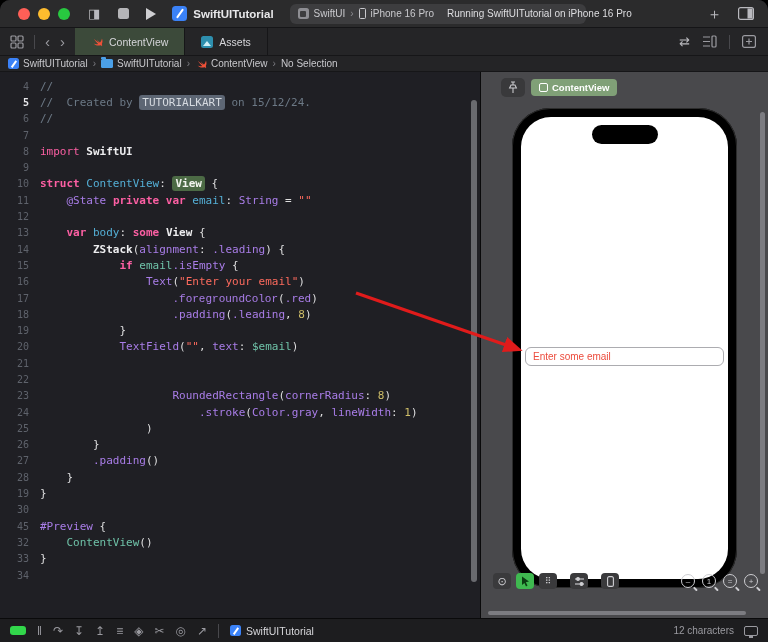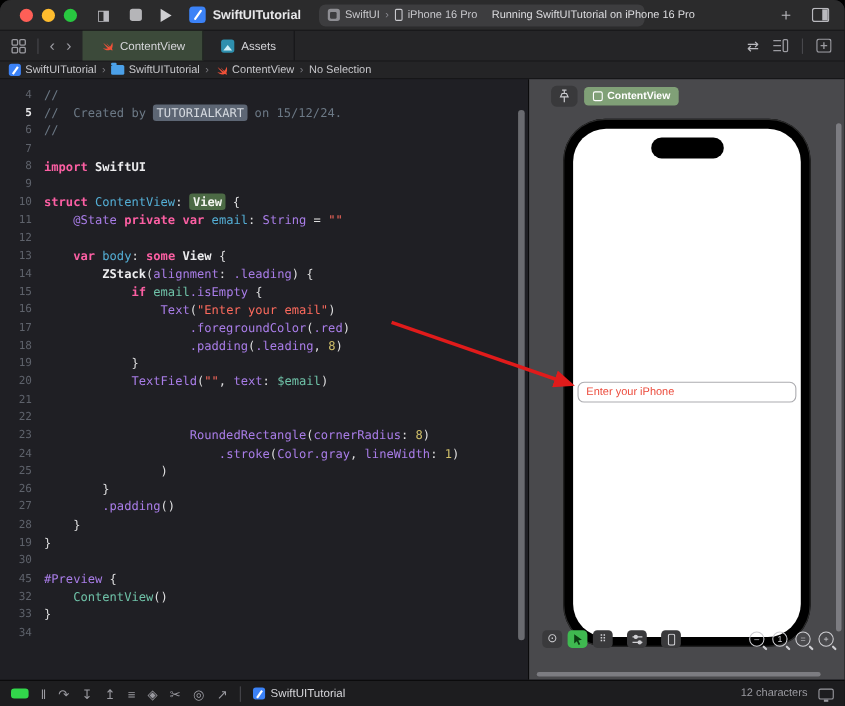--- a/index.html
+++ b/index.html
@@ -200,21 +200,21 @@
         <div class="code-line">
           <span class="ln">6</span>
           <span class="code"><span style="color: rgb(108, 121, 134);">//</span></span>
         </div>
         <div class="code-line">
           <span class="ln">7</span>
           <span class="code"></span>
         </div>
         <div class="code-line">
           <span class="ln">8</span>
-          <span class="code"><span style="color: rgb(252, 95, 163); font-weight: bold;">import </span><span style="color: rgb(237, 237, 239); font-weight: bold;">SwiftUI</span></span>
+          <span class="code"><span style="color: rgb(252, 95, 163); font-weight: normal;">import </span><span style="color: rgb(237, 237, 239); font-weight: bold;">SwiftUI</span></span>
         </div>
         <div class="code-line">
           <span class="ln">9</span>
           <span class="code"></span>
         </div>
         <div class="code-line">
           <span class="ln">10</span>
           <span class="code"><span style="color: rgb(252, 95, 163); font-weight: bold;">struct </span><span style="color: rgb(84, 175, 214);">ContentView</span><span style="color: rgb(223, 223, 224);">: </span><span style="color: rgb(242, 245, 240); font-weight: bold; background: rgb(76, 106, 69); border-radius: 3px; padding: 1px 3px;">View</span><span style="color: rgb(223, 223, 224);"> {</span></span>
         </div>
         <div class="code-line">
@@ -236,21 +236,21 @@
         <div class="code-line">
           <span class="ln">15</span>
           <span class="code"><span style="color: rgb(223, 223, 224);">            </span><span style="color: rgb(252, 95, 163); font-weight: bold;">if</span><span style="color: rgb(223, 223, 224);"> </span><span style="color: rgb(111, 194, 168);">email</span><span style="color: rgb(169, 125, 232);">.isEmpty</span><span style="color: rgb(223, 223, 224);"> {</span></span>
         </div>
         <div class="code-line">
           <span class="ln">16</span>
           <span class="code"><span style="color: rgb(223, 223, 224);">                </span><span style="color: rgb(169, 125, 232);">Text</span><span style="color: rgb(223, 223, 224);">(</span><span style="color: rgb(252, 106, 93);">"Enter your email"</span><span style="color: rgb(223, 223, 224);">)</span></span>
         </div>
         <div class="code-line">
           <span class="ln">17</span>
-          <span class="code"><span style="color: rgb(223, 223, 224);">                    </span><span style="color: rgb(169, 125, 232);">.foregroundColor</span><span style="color: rgb(223, 223, 224);">(</span><span style="color: rgb(169, 125, 232);">.red</span><span style="color: rgb(223, 223, 224);">)</span></span>
+          <span class="code"><span style="color: rgb(223, 223, 224);">                    </span><span style="color: rgb(169, 125, 232); font-family: Liberation Mono, monospace;">.foregroundColor</span><span style="color: rgb(223, 223, 224);">(</span><span style="color: rgb(169, 125, 232);">.red</span><span style="color: rgb(223, 223, 224);">)</span></span>
         </div>
         <div class="code-line">
           <span class="ln">18</span>
           <span class="code"><span style="color: rgb(223, 223, 224);">                    </span><span style="color: rgb(169, 125, 232);">.padding</span><span style="color: rgb(223, 223, 224);">(</span><span style="color: rgb(169, 125, 232);">.leading</span><span style="color: rgb(223, 223, 224);">, </span><span style="color: rgb(208, 191, 105);">8</span><span style="color: rgb(223, 223, 224);">)</span></span>
         </div>
         <div class="code-line">
           <span class="ln">19</span>
           <span class="code"><span style="color: rgb(223, 223, 224);">            }</span></span>
         </div>
         <div class="code-line">
@@ -327,21 +327,21 @@
         </svg>
     </div>
     <div class="preview-badge">
       <span class="badge-dev"></span>
       <span>ContentView</span>
     </div>
 
     <div class="phone">
       <div class="phone-screen">
         <div class="dynamic-island"></div>
-        <div class="preview-textfield">Enter your iPhone</div>
+        <div class="preview-textfield">Enter some email</div>
       </div>
     </div>
 
     <div class="canvas-toolbar">
       <span class="cbtn">⊙</span>
       <span class="cbtn green">
         <svg class="ico" width="9" height="11" viewBox="0 0 9 11">
             <path d="M1 0.5 L8 5.5 L4.8 6.2 L6.5 9.6 L5 10.4 L3.4 7 L1 9 Z" fill="#0B3D12"></path>
           </svg>
       </span>

